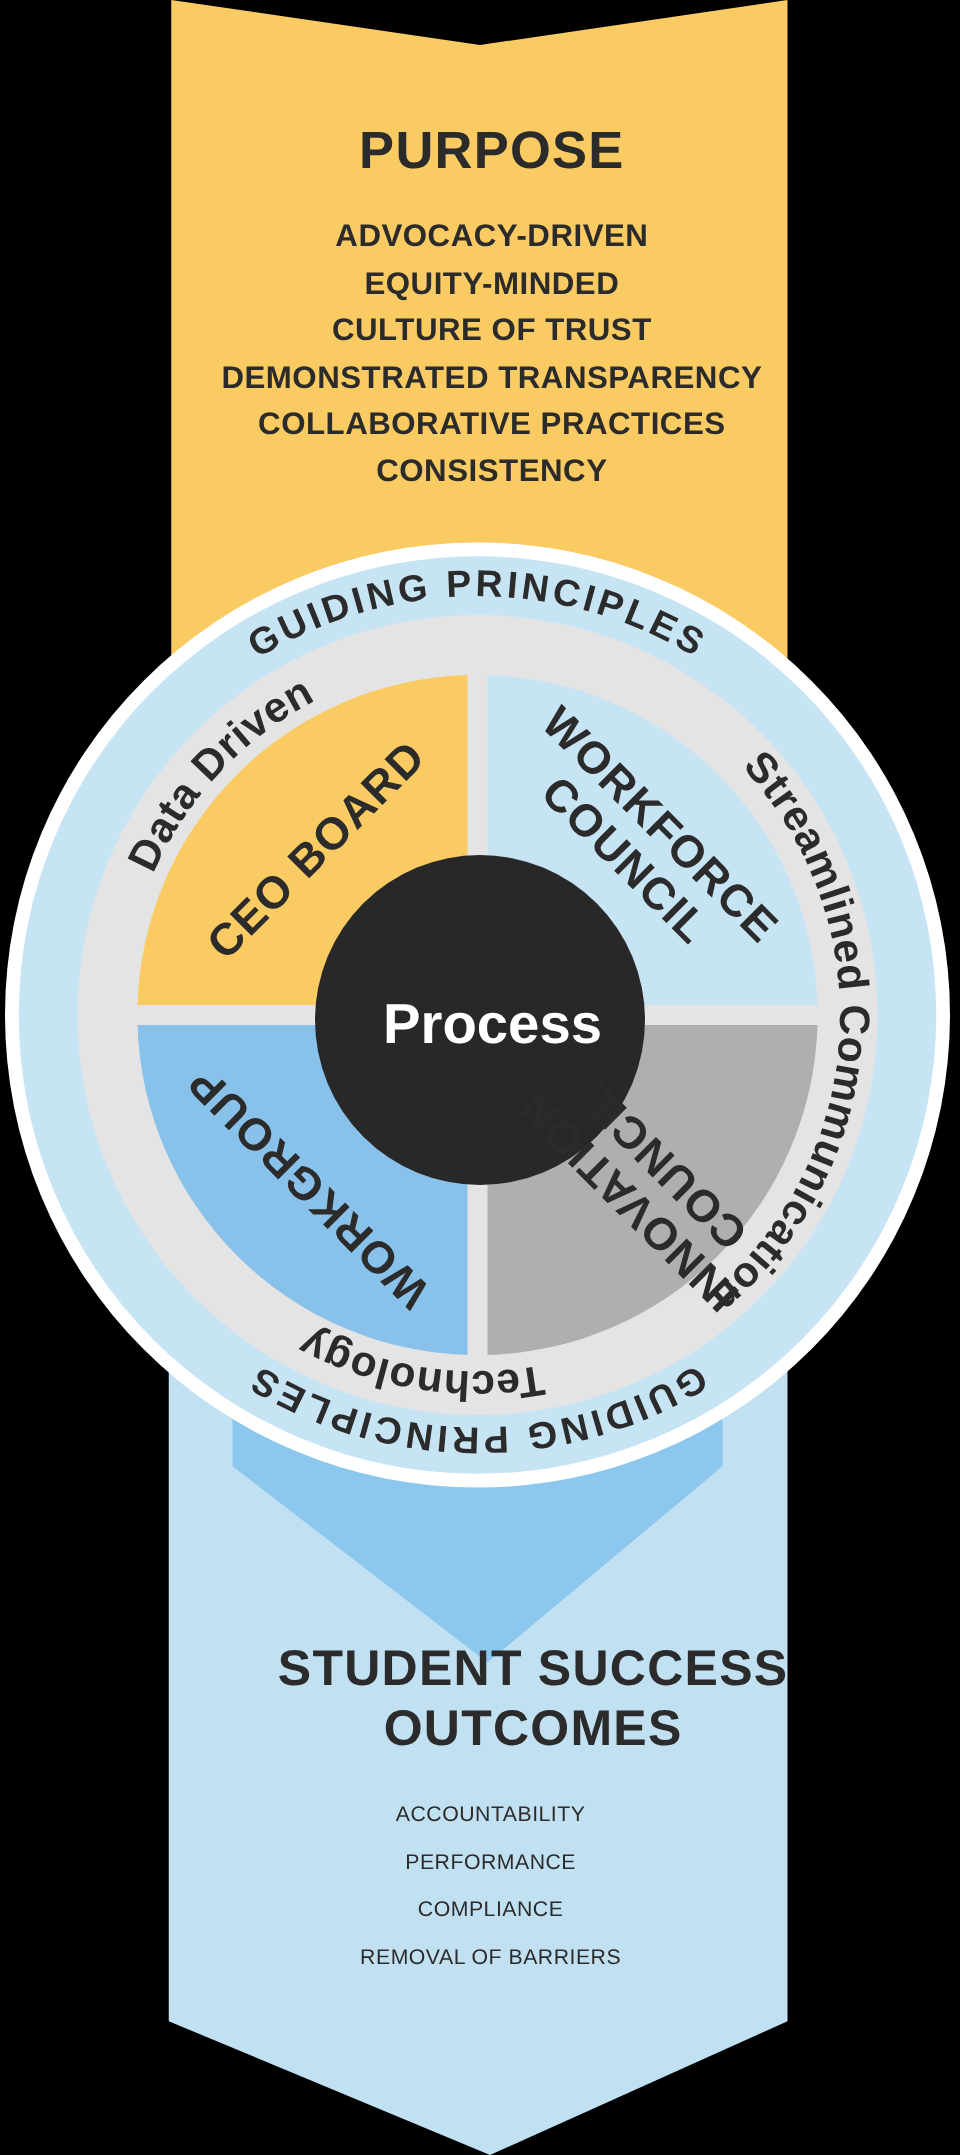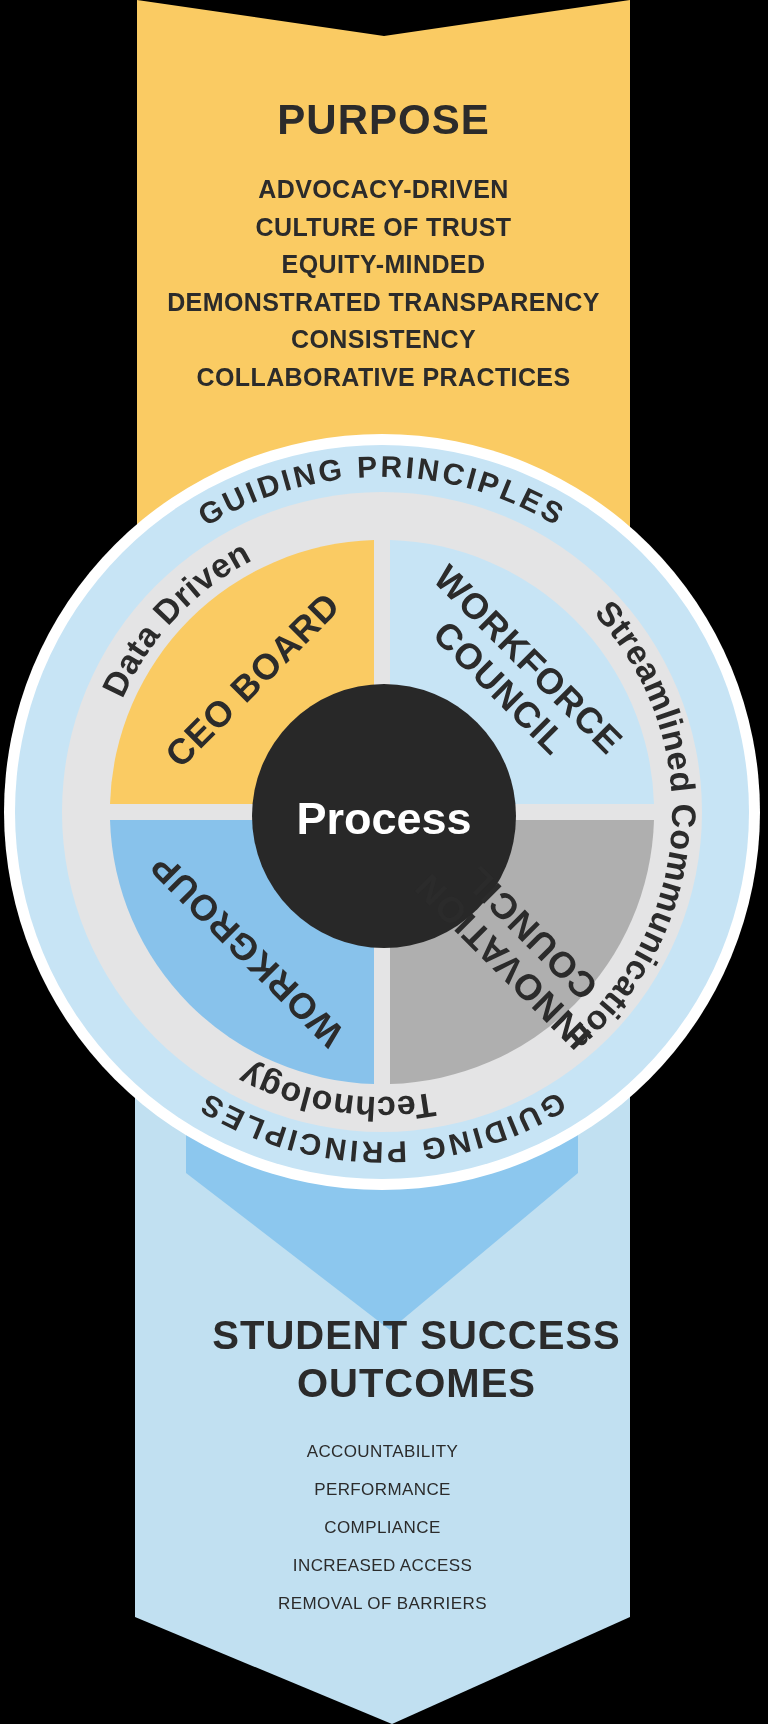--- a/index.html
+++ b/index.html
@@ -3,21 +3,21 @@
 <meta charset="utf-8">
 <style>
   html,body{margin:0;padding:0;}
   body{
     width:768px;height:1724px;position:relative;overflow:hidden;
     background:#000;
     font-family:"Liberation Sans","DejaVu Sans",sans-serif;
   }
   svg{position:absolute;left:0;top:0;}
   .overlay{position:absolute;color:#2B2B2B;}
-  .centered{text-align:center;}
+  .centered{text-align:center;padding-left:10px;}
   
   .banner-title{
     left:137px;width:493px;top:96px;
     font-size:42px;font-weight:700;letter-spacing:1px;
   }
   .banner-list{left:137px;width:493px;top:171px;}
   .banner-list .item{
     line-height:37.5px;font-size:25px;font-weight:700;letter-spacing:.4px;
     white-space:nowrap;
   }
@@ -91,25 +91,25 @@
     <textPath href="#pathRightGray" startOffset="52%" text-anchor="middle">Streamlined Communication</textPath>
   </text>
   <text class="arc-word">
     <textPath href="#pathBottomGray" startOffset="55%" text-anchor="middle">Technology</textPath>
   </text>
 </svg>
 
 <div class="overlay banner-title centered">PURPOSE</div>
 <div class="overlay banner-list centered">
   <div class="item">ADVOCACY-DRIVEN</div>
+  <div class="item">EQUITY-MINDED</div>
   <div class="item">CULTURE OF TRUST</div>
-  <div class="item">EQUITY-MINDED</div>
   <div class="item">DEMONSTRATED TRANSPARENCY</div>
+  <div class="item">COLLABORATIVE PRACTICES</div>
   <div class="item">CONSISTENCY</div>
-  <div class="item">COLLABORATIVE PRACTICES</div>
 </div>
 
 <div class="sector-label rot-315" style="left:253px;top:680px;">
   <span>CEO BOARD</span>
 </div>
 <div class="sector-label rot-45" style="left:514px;top:674px;">
   <div>WORKFORCE</div>
   <div>COUNCIL</div>
 </div>
 <div class="sector-label rot-225" style="left:247px;top:950px;">
@@ -125,15 +125,14 @@
 </div>
 
 <div class="overlay outcomes-title centered">
   <div>STUDENT SUCCESS</div>
   <div>OUTCOMES</div>
 </div>
 <div class="overlay outcomes-list centered">
   <div class="item">ACCOUNTABILITY</div>
   <div class="item">PERFORMANCE</div>
   <div class="item">COMPLIANCE</div>
-  <div class="item">INCREASED ACCESS</div>
   <div class="item">REMOVAL OF BARRIERS</div>
 </div>
 
 </body></html>

